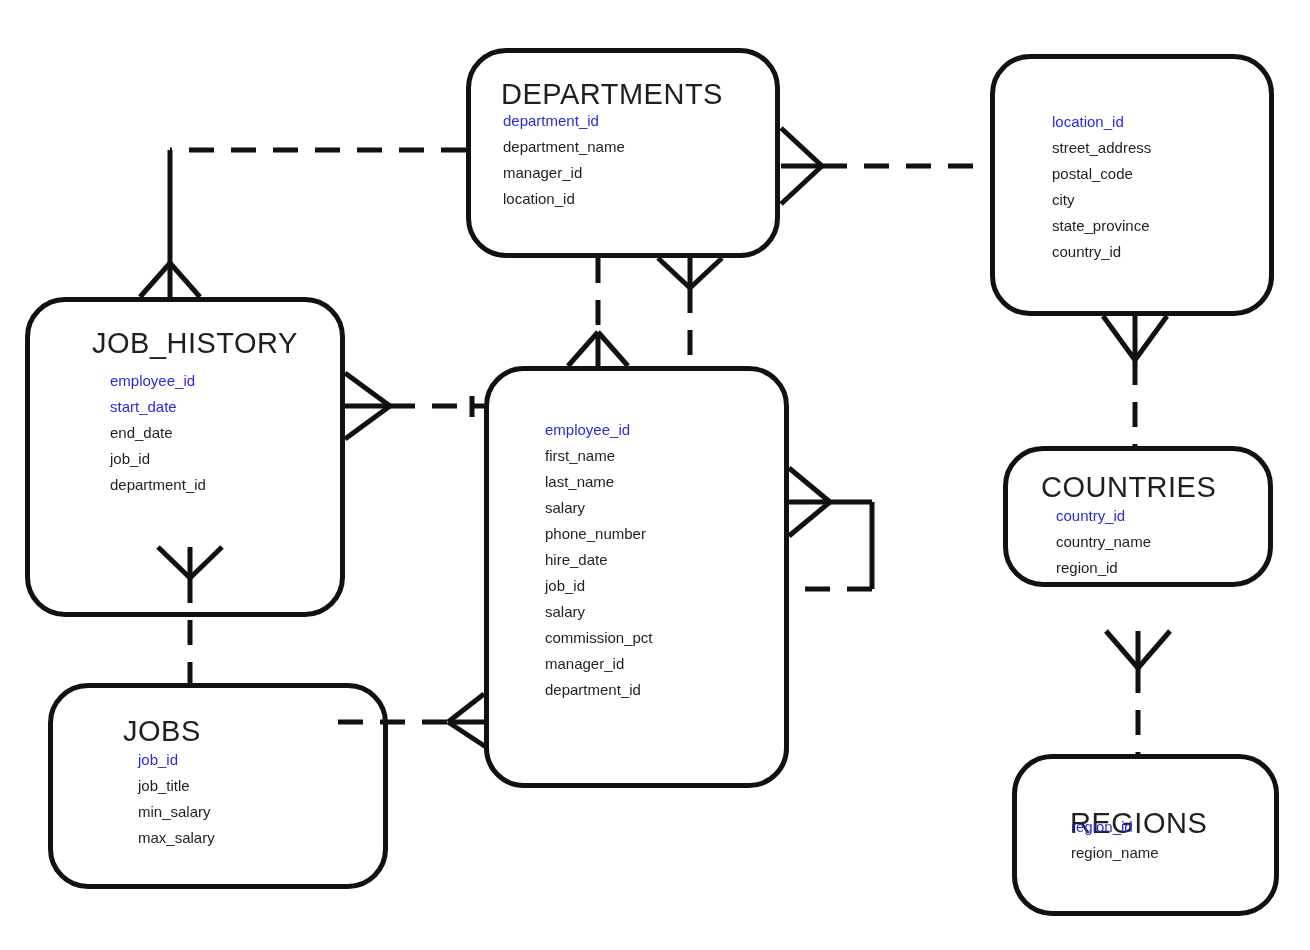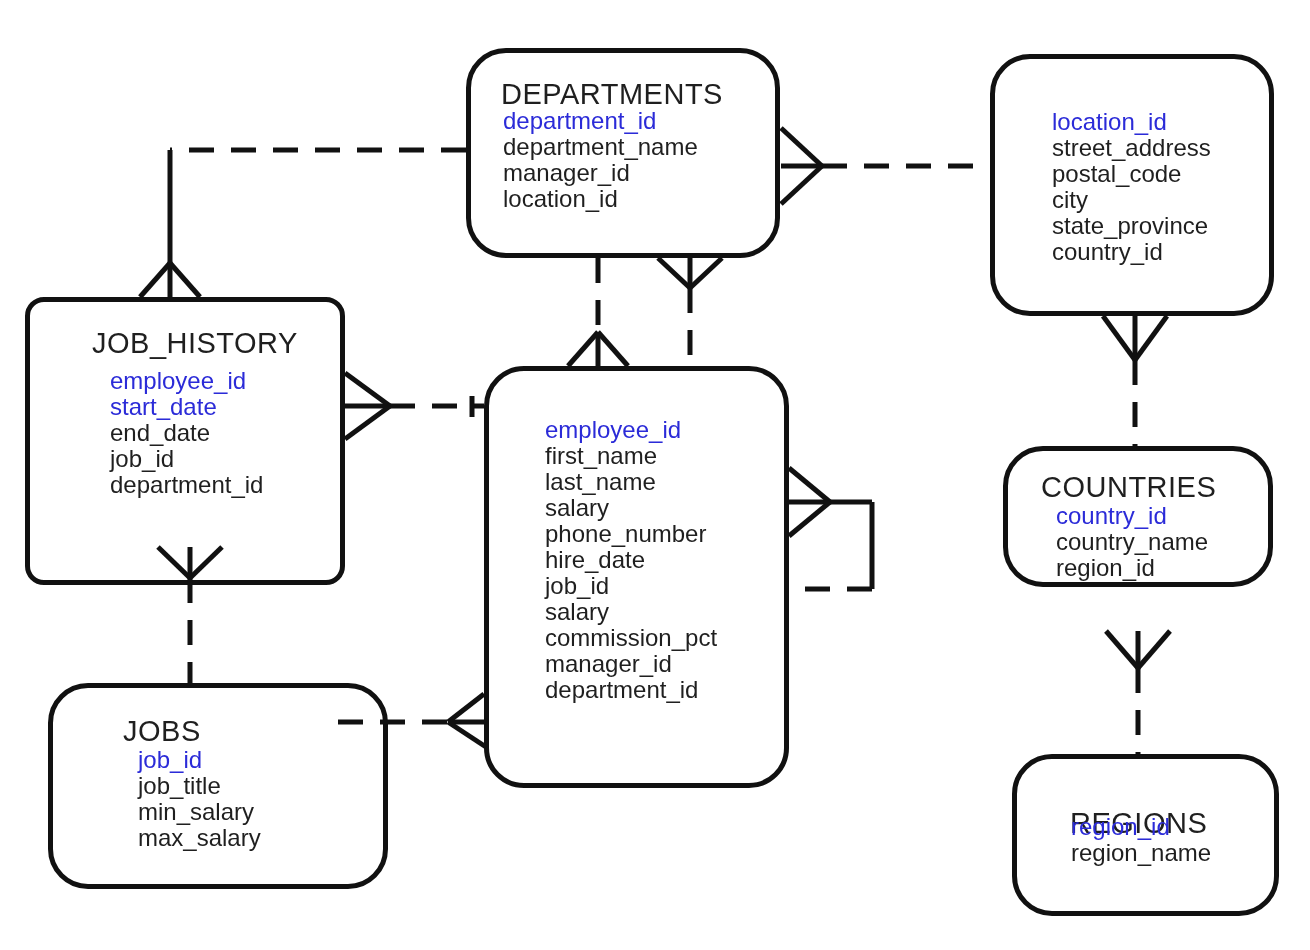--- a/index.html
+++ b/index.html
@@ -10,21 +10,21 @@
   .entity{
     position:absolute;background:#ffffff;border:5px solid var(--line,#111111);
     border-radius:40px;box-sizing:border-box;z-index:1;
   }
   .entity-title{
     position:absolute;font-size:29px;line-height:31px;color:var(--text,#1f1f1f);
     white-space:nowrap;letter-spacing:0.5px;
   }
   .entity-fields{position:absolute;}
   .field{
-    font-size:24px;line-height:26px;color:var(--text,#1f1f1f);white-space:nowrap;
+    font-size:15px;line-height:26px;color:var(--text,#1f1f1f);white-space:nowrap;
   }
   .field.pk{color:var(--pk,#2b2bd8);}
   #connector-layer{position:absolute;left:0;top:0;z-index:2;pointer-events:none;}
 </style>
 </head>
 <body>
 
 <div class="canvas">
   <svg id="connector-layer" width="1310" height="950" viewBox="0 0 1310 950">
       <g>
@@ -125,21 +125,21 @@
       <div class="entity" style="left: 990px; top: 54px; width: 284px; height: 262px;">
         <div class="entity-fields" style="left: 57px; top: 50px;">
           <div class="field pk">location_id</div>
           <div class="field">street_address</div>
           <div class="field">postal_code</div>
           <div class="field">city</div>
           <div class="field">state_province</div>
           <div class="field">country_id</div>
         </div>
       </div>
-      <div class="entity" style="left: 25px; top: 297px; width: 320px; height: 288px; border-radius: 19px;">
+      <div class="entity" style="left: 25px; top: 297px; width: 320px; height: 320px;">
         <div class="entity-title" style="left: 62px; top: 26px;">JOB_HISTORY</div>
         <div class="entity-fields" style="left: 80px; top: 66px;">
           <div class="field pk">employee_id</div>
           <div class="field pk">start_date</div>
           <div class="field">end_date</div>
           <div class="field">job_id</div>
           <div class="field">department_id</div>
         </div>
       </div>
       <div class="entity" style="left: 484px; top: 366px; width: 305px; height: 422px;">

